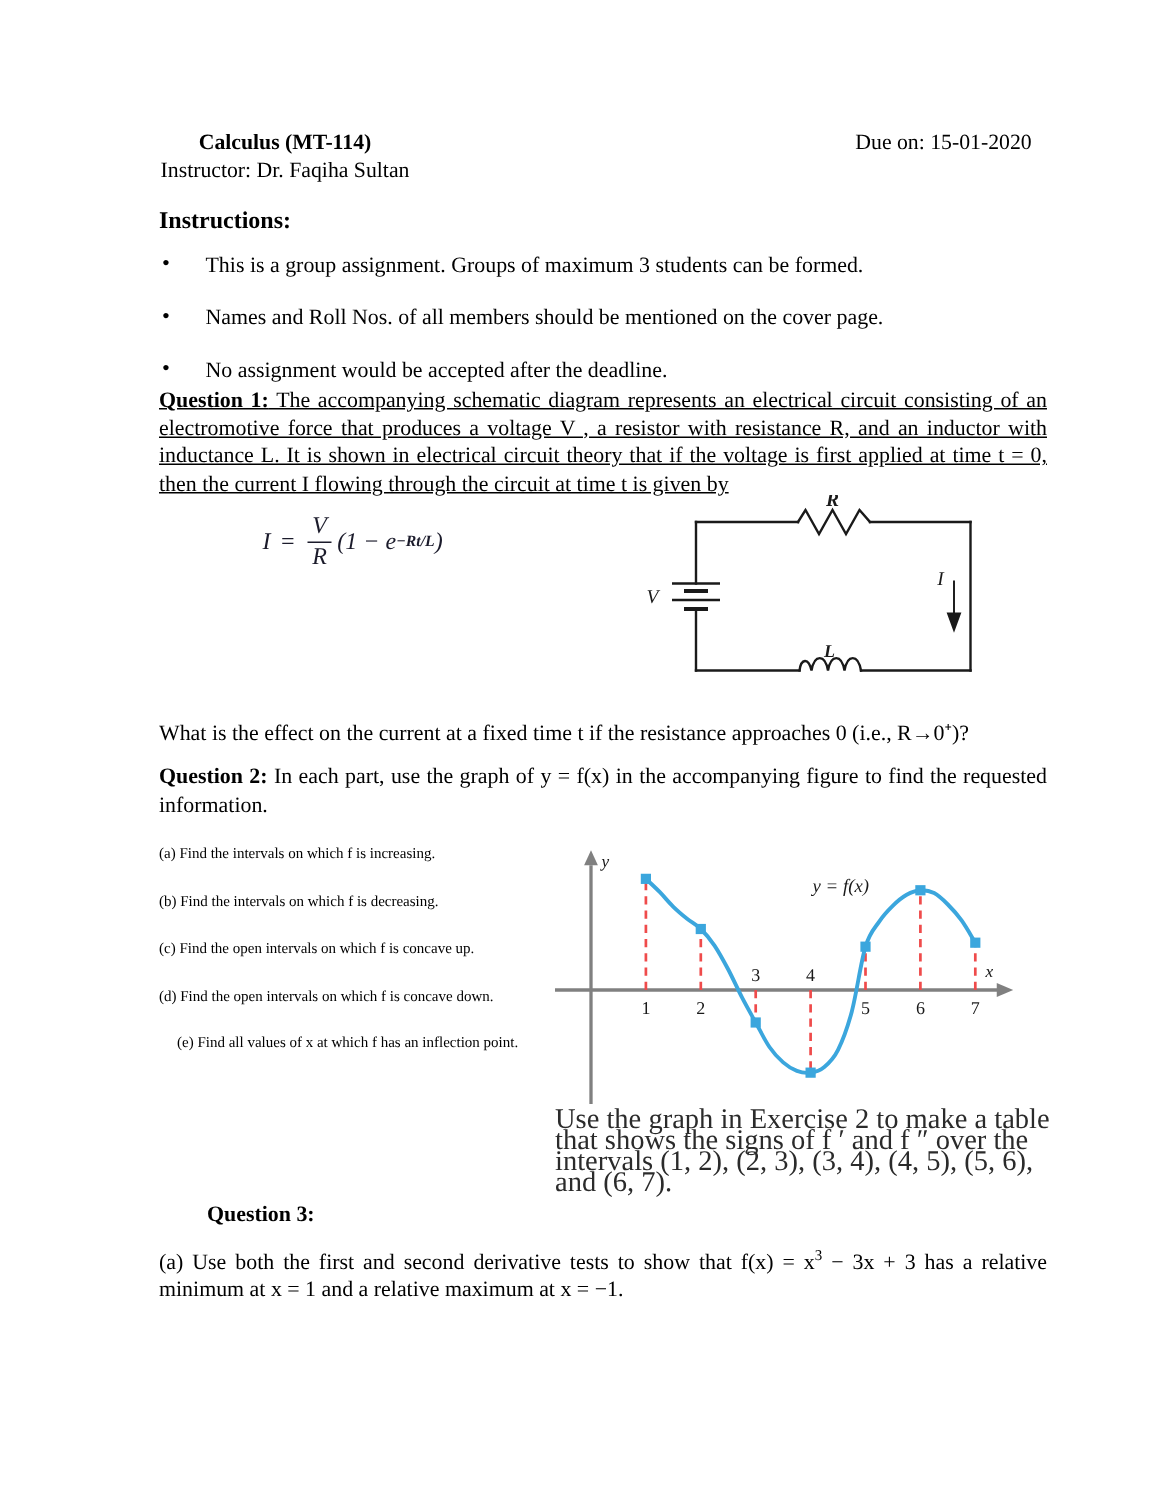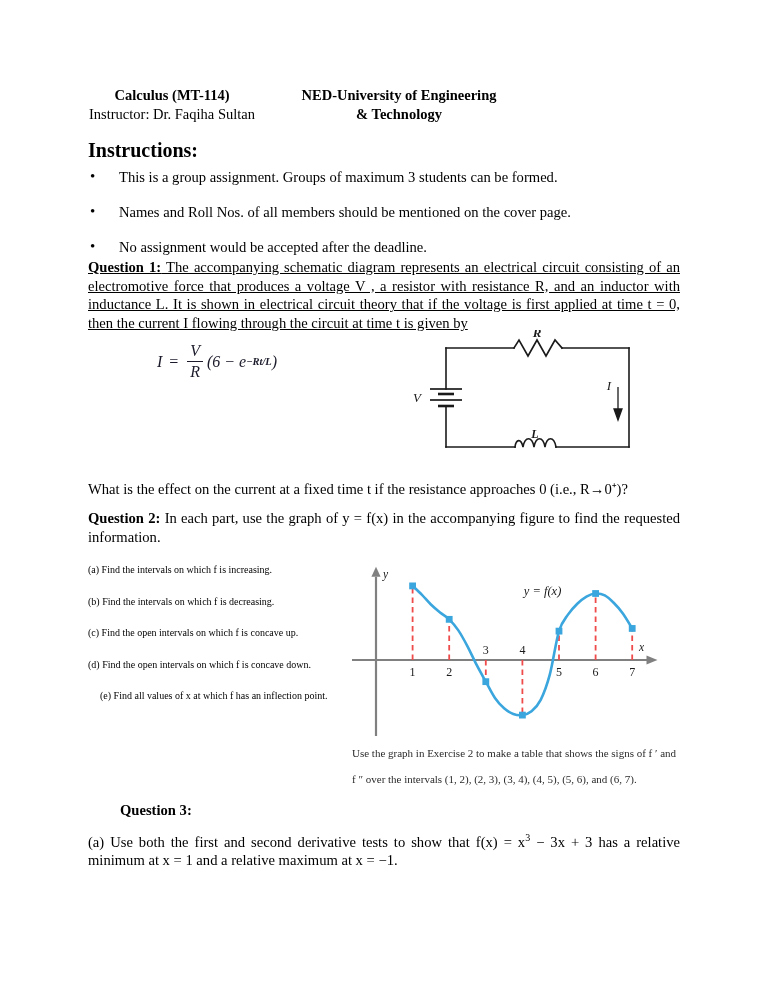--- a/index.html
+++ b/index.html
@@ -10,21 +10,21 @@
   body {
     width: 768px;
     height: 994px;
     font-family: "Liberation Serif", serif;
     color: #000000;
     position: relative;
     overflow: hidden;
   }
   .page {
     position: absolute;
-    left: 0; top: 0;
+    left: 18px; top: 0;
     width: 750px;
     height: 994px;
   }
 
   
   .header {
     position: absolute;
     left: 72px;
     top: 86px;
     width: 624px;
@@ -56,21 +56,21 @@
     line-height: 18.6px;
     text-align: justify;
   }
   .bold { font-weight: bold; }
 
   .instr-title {
     position: absolute;
     left: 88px;
     top: 139px;
     font-weight: bold;
-    font-size: 20px;
+    font-size: 16px;
   }
   .bullets {
     position: absolute;
     left: 88px;
     top: 168px;
     width: 600px;
   }
   .bullet {
     position: relative;
     padding-left: 31px;
@@ -157,22 +157,22 @@
     left: 352px;
     top: 548px;
     width: 336px;
     height: 188px;
   }
   .fig-caption {
     position: absolute;
     left: 352px;
     top: 740px;
     width: 330px;
-    font-size: 11px;
-    line-height: 26px;
+    font-size: 19px;
+    line-height: 14px;
     color: #2b2b2b;
   }
 
   .q3title {
     position: absolute;
     left: 88px;
     top: 802px;
     font-weight: bold;
     font-size: 14.6px;
     margin-left: 32px;
@@ -187,25 +187,22 @@
 </head>
 <body>
 
 <div class="page">
 
   <div class="header">
     <div class="hdr-col left">
       <div class="hdr-line1">Calculus (MT-114)</div>
       <div class="hdr-line2">Instructor: Dr. Faqiha Sultan</div>
     </div>
-    <div class="hdr-col mid">
-      <div class="hdr-line1">NED-University of Engineering</div>
-      <div class="hdr-line2 bold">&amp; Technology</div>
-    </div>
     <div class="hdr-col right">
+      <div class="hdr-line2">Due on: 15-01-2020</div>
     </div>
   </div>
 
   <div class="instr-title">Instructions:</div>
   <div class="bullets">
     <div class="bullet">This is a group assignment. Groups of maximum 3 students can be formed.</div>
     <div class="bullet">Names and Roll Nos. of all members should be mentioned on the cover page.</div>
     <div class="bullet">No assignment would be accepted after the deadline.</div>
   </div>
 
@@ -214,21 +211,21 @@
   </div>
 
   <div class="formula">
     <span>I</span>
     <span class="eq">=</span>
     <span class="frac">
       <span class="num">V</span>
       <span class="bar"></span>
       <span class="den">R</span>
     </span>
-    <span class="rest">(6 − e</span>
+    <span class="rest">(1 − e</span>
       <sup>−Rt/L</sup>
       <span>)</span>
   </div>
 
   <div class="circuit">
     <svg width="250" height="135" viewBox="0 0 250 135">
 
       <g stroke="#1a1a1a" stroke-width="1.6" fill="none" stroke-linecap="square">
 
         <line x1="42" y1="18" x2="110" y2="18"></line>

